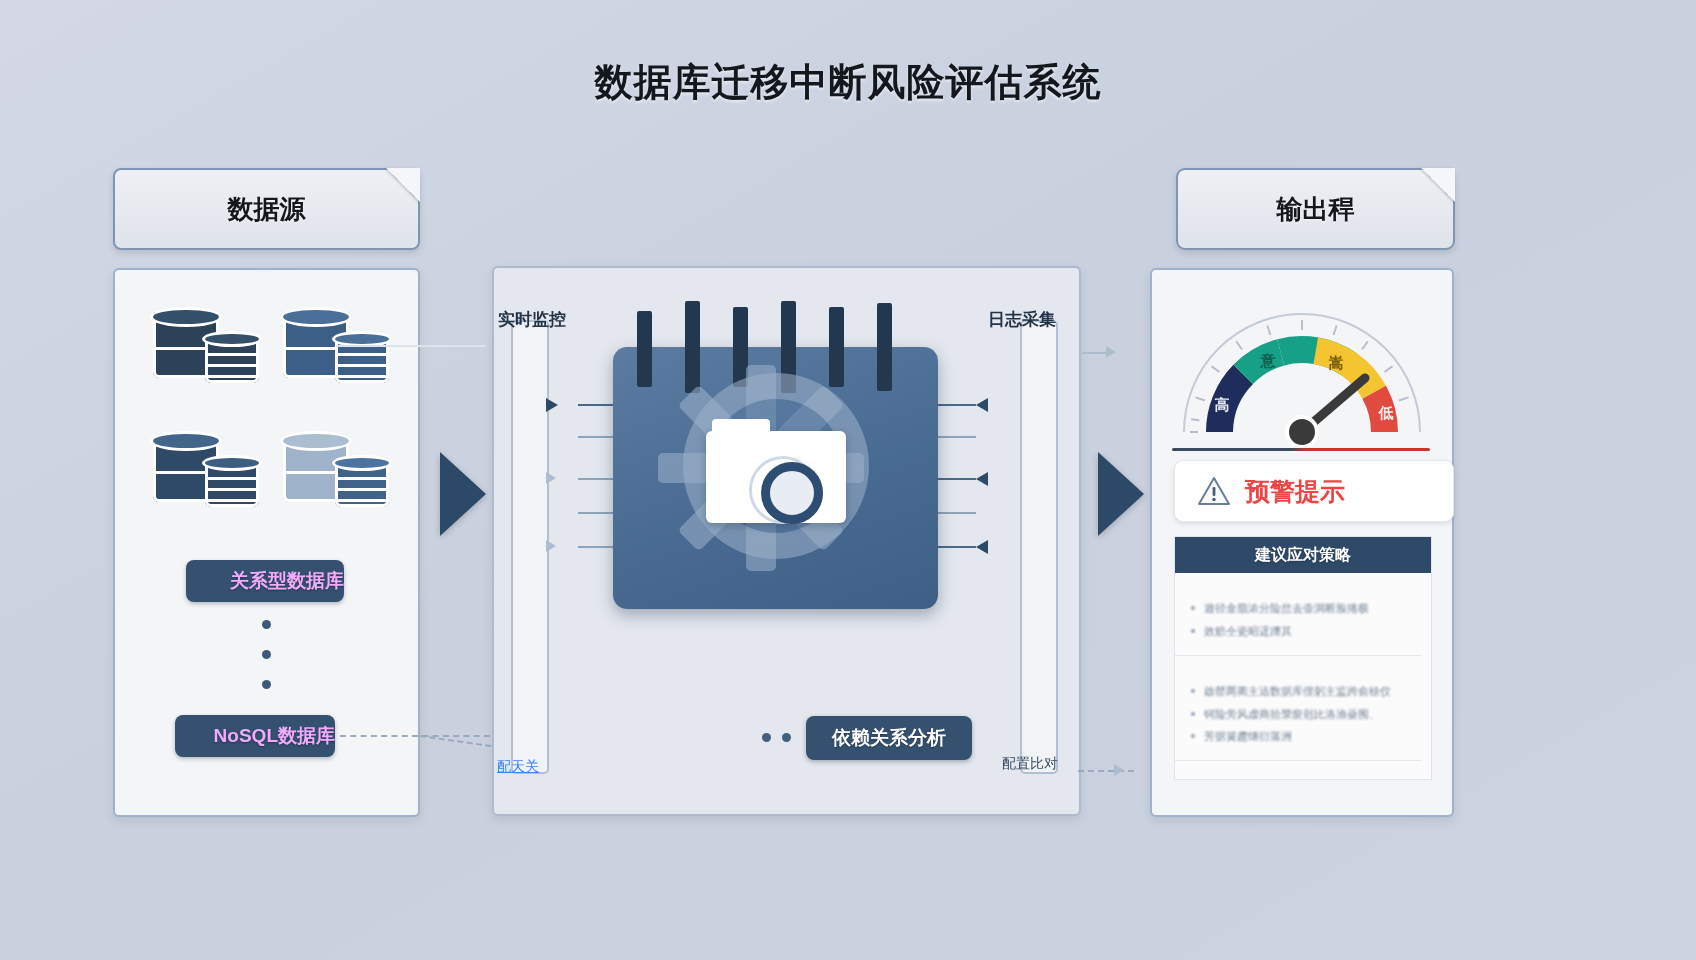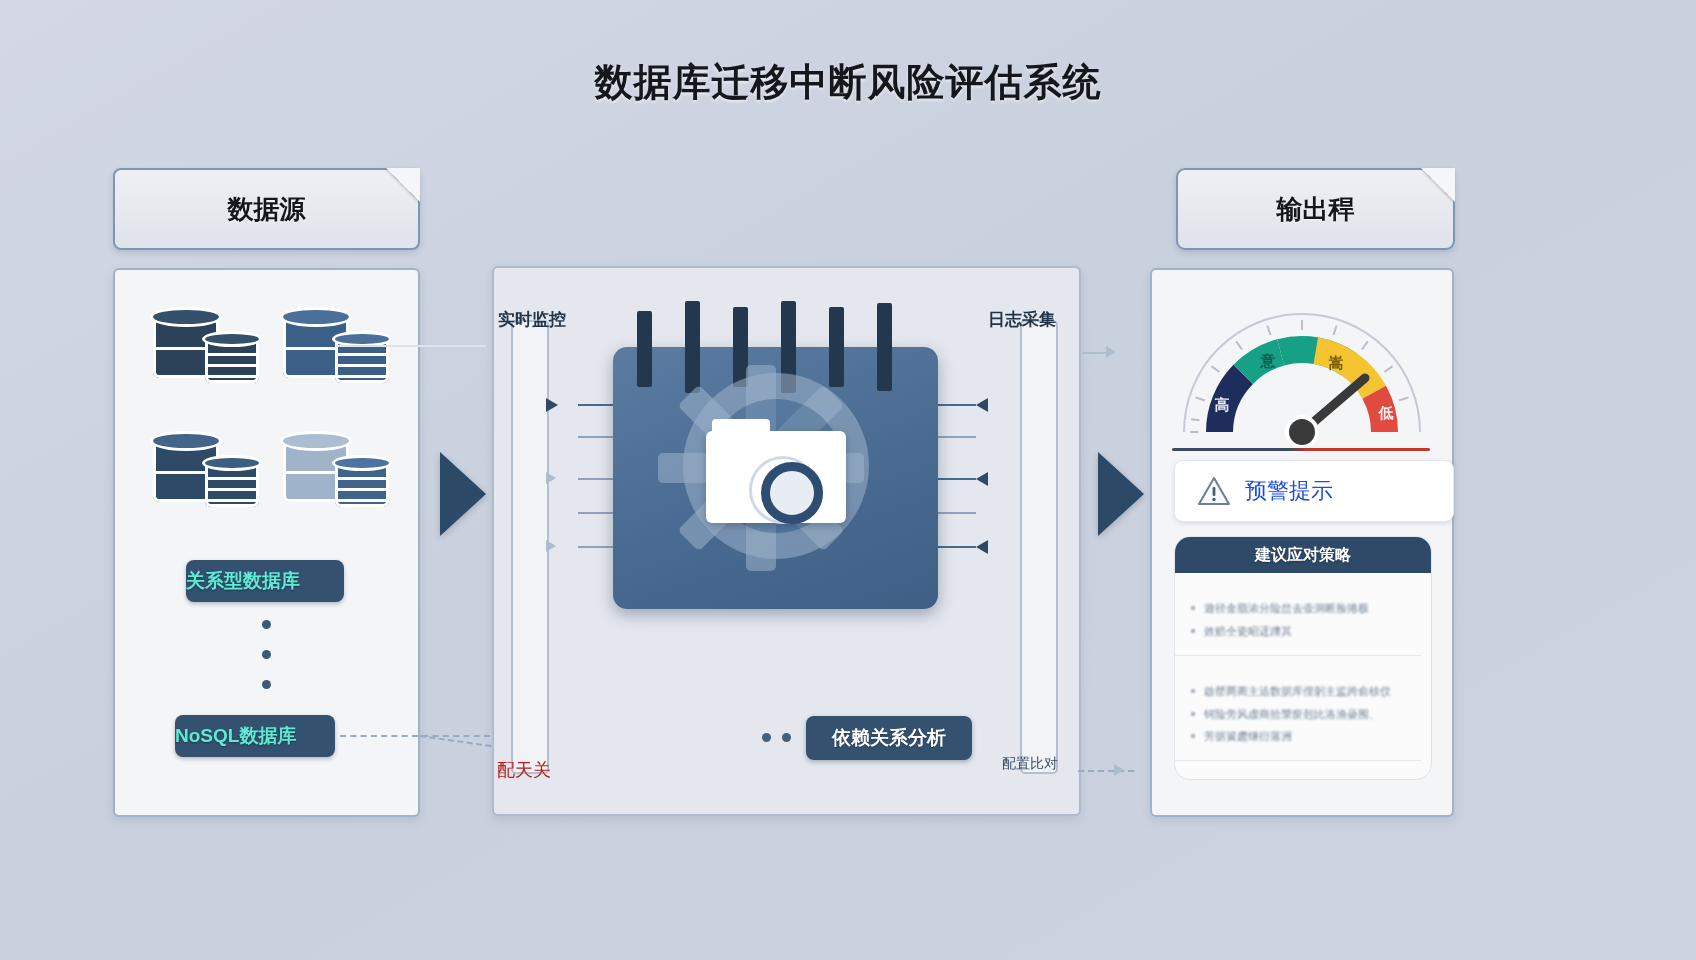--- a/index.html
+++ b/index.html
@@ -58,22 +58,22 @@
   .db{position:absolute;width:104px;height:88px;}
   .db .big{position:absolute;left:0;top:4px;width:66px;height:72px;}
   .db .sml{position:absolute;left:52px;top:28px;width:54px;height:52px;}
   .cyl{position:relative;width:100%;height:100%;}
   .cyl .body{position:absolute;left:0;right:0;top:9%;bottom:5%;border-radius:0 0 6px 6px;}
   .cyl .top{position:absolute;left:0;right:0;top:0;height:20%;border-radius:50%;}
   .cyl .ring{position:absolute;left:0;right:0;height:10%;border-top:3px solid #fff;}
 
   
   .pill{
-    position:absolute;background:#345170;color:#5eead4;border-radius:8px;
-    display:flex;align-items:center;justify-content:flex-start;
+    position:absolute;background:#345170;color:#f0abfc;border-radius:8px;
+    display:flex;align-items:center;justify-content:flex-end;
     font-size:19px;font-weight:bold;
     box-shadow:0 2px 4px rgba(30,45,65,.3);
     text-shadow:0 1px 2px rgba(0,0,0,.35);
   }
   #pill-rel{left:186px;top:560px;width:158px;height:42px;}
   #pill-nosql{left:175px;top:715px;width:160px;height:42px;}
   .vdots{position:absolute;left:262px;top:620px;width:10px;height:72px;}
   .vdots i{display:block;width:9px;height:9px;border-radius:50%;background:#3b5a7b;margin-bottom:21px;}
 
   
@@ -81,21 +81,21 @@
   #arrow-1{left:440px;top:452px;}
   #arrow-2{left:1098px;top:452px;}
 
   
   .side-bar{position:absolute;width:34px;background:#f1f3f7;border:2px solid #b3c0d2;border-radius:5px;}
   #bar-left{left:511px;top:320px;height:450px;}
   #bar-right{left:1020px;top:320px;height:450px;}
   .side-lbl{position:absolute;font-size:17px;color:#223447;font-weight:bold;white-space:nowrap;}
   #lbl-mon{left:498px;top:308px;}
   #lbl-log{left:988px;top:308px;}
-  #lbl-cfg{left:497px;top:758px;font-size:18px;font-weight:normal;color:#b91c1c;}
+  #lbl-cfg{left:497px;top:758px;font-size:14px;font-weight:normal;color:#3b82f6;text-decoration:underline;}
   #lbl-cmp{left:1002px;top:755px;font-size:14px;font-weight:normal;color:#3a4c60;}
 
   
   .chip{
     position:absolute;left:613px;top:347px;width:325px;height:262px;
     background:linear-gradient(160deg,#5b7ba1 0%,#4a6b91 55%,#3f5f85 100%);
     border-radius:14px;box-shadow:0 6px 16px rgba(30,50,75,.35);
   }
   .pins{position:absolute;}
   .pin{position:absolute;background:#23384f;border-radius:2px;}
@@ -150,24 +150,24 @@
   .hdots i{width:9px;height:9px;border-radius:50%;background:#41607f;}
 
   
   .gaugebox{position:absolute;left:14px;top:26px;width:272px;height:150px;}
   .alertbox{
     position:absolute;left:22px;top:190px;width:256px;height:60px;
     background:#fff;border-radius:9px;border:1px solid #e3e7ee;
     display:flex;align-items:center;gap:14px;padding-left:22px;
     box-shadow:0 2px 5px rgba(60,75,100,.14);
   }
-  .alertbox .txt{font-size:22px;font-weight:normal;color:#1d4ed8;}
+  .alertbox .txt{font-size:25px;font-weight:bold;color:#ef4444;}
   .stratbox{
     position:absolute;left:22px;top:266px;width:256px;height:242px;
-    background:#fbfbfc;border:1px solid #dfe4eb;border-radius:16px;overflow:hidden;
+    background:#fbfbfc;border:1px solid #dfe4eb;border-radius:0;overflow:hidden;
   }
   .strathdr{
     height:36px;background:#2e4a68;color:#fff;display:flex;align-items:center;justify-content:center;
     font-size:16px;font-weight:bold;text-shadow:0 1px 2px rgba(0,0,0,.3);
   }
   .stratlist{padding:12px 12px 0 16px;}
   .stratlist li{
     list-style:none;position:relative;padding-left:13px;margin-bottom:8px;
     font-size:11px;color:#5a6b7e;line-height:1.35;
     filter:blur(.9px);opacity:.85;

